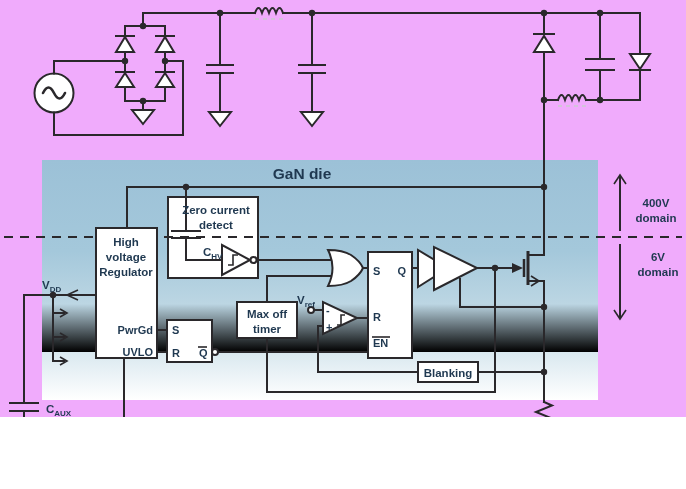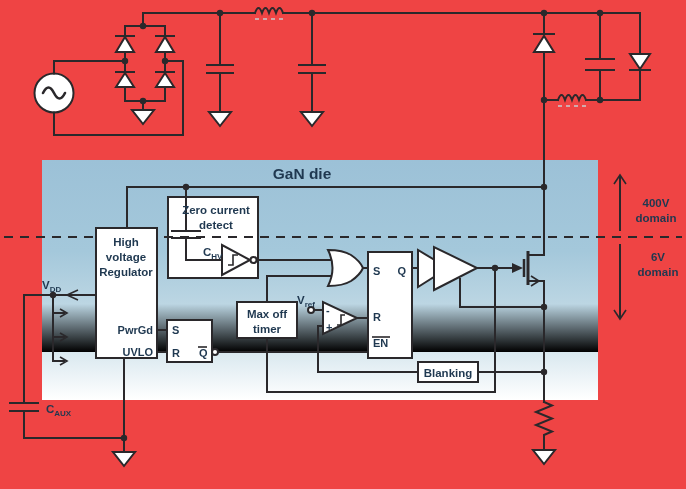--- a/index.html
+++ b/index.html
@@ -1,16 +1,16 @@
 <!DOCTYPE html>
 <html><head>
 <meta charset="utf-8">
 <style>
   html,body{margin:0;padding:0;background:#ffffff;}
-  .stage{position:relative;width:686px;height:489px;background:#ef4444;overflow:hidden;
+  .stage{position:relative;width:686px;height:417px;background:#f0abfc;overflow:hidden;
          font-family:"Liberation Sans",sans-serif;}
   svg{display:block;}
   .wire{stroke:#2a282b;stroke-width:2;fill:none;stroke-linecap:square;}
   .thin{stroke:#2a282b;stroke-width:1.6;fill:none;}
   .sym{stroke:#2a282b;stroke-width:2;fill:#ffffff;}
   .box{stroke:#2a282b;stroke-width:2;fill:#ffffff;}
   .dot{fill:#2a282b;stroke:none;}
   .dashed{stroke:#2a282b;stroke-width:2.2;fill:none;stroke-dasharray:9 7;}
   .ghost{stroke:#c9ccce;stroke-width:1.4;fill:none;stroke-dasharray:4 4;}
   .lbl{font-family:"Liberation Sans",sans-serif;font-weight:bold;font-size:11.5px;fill:#1f3850;}

